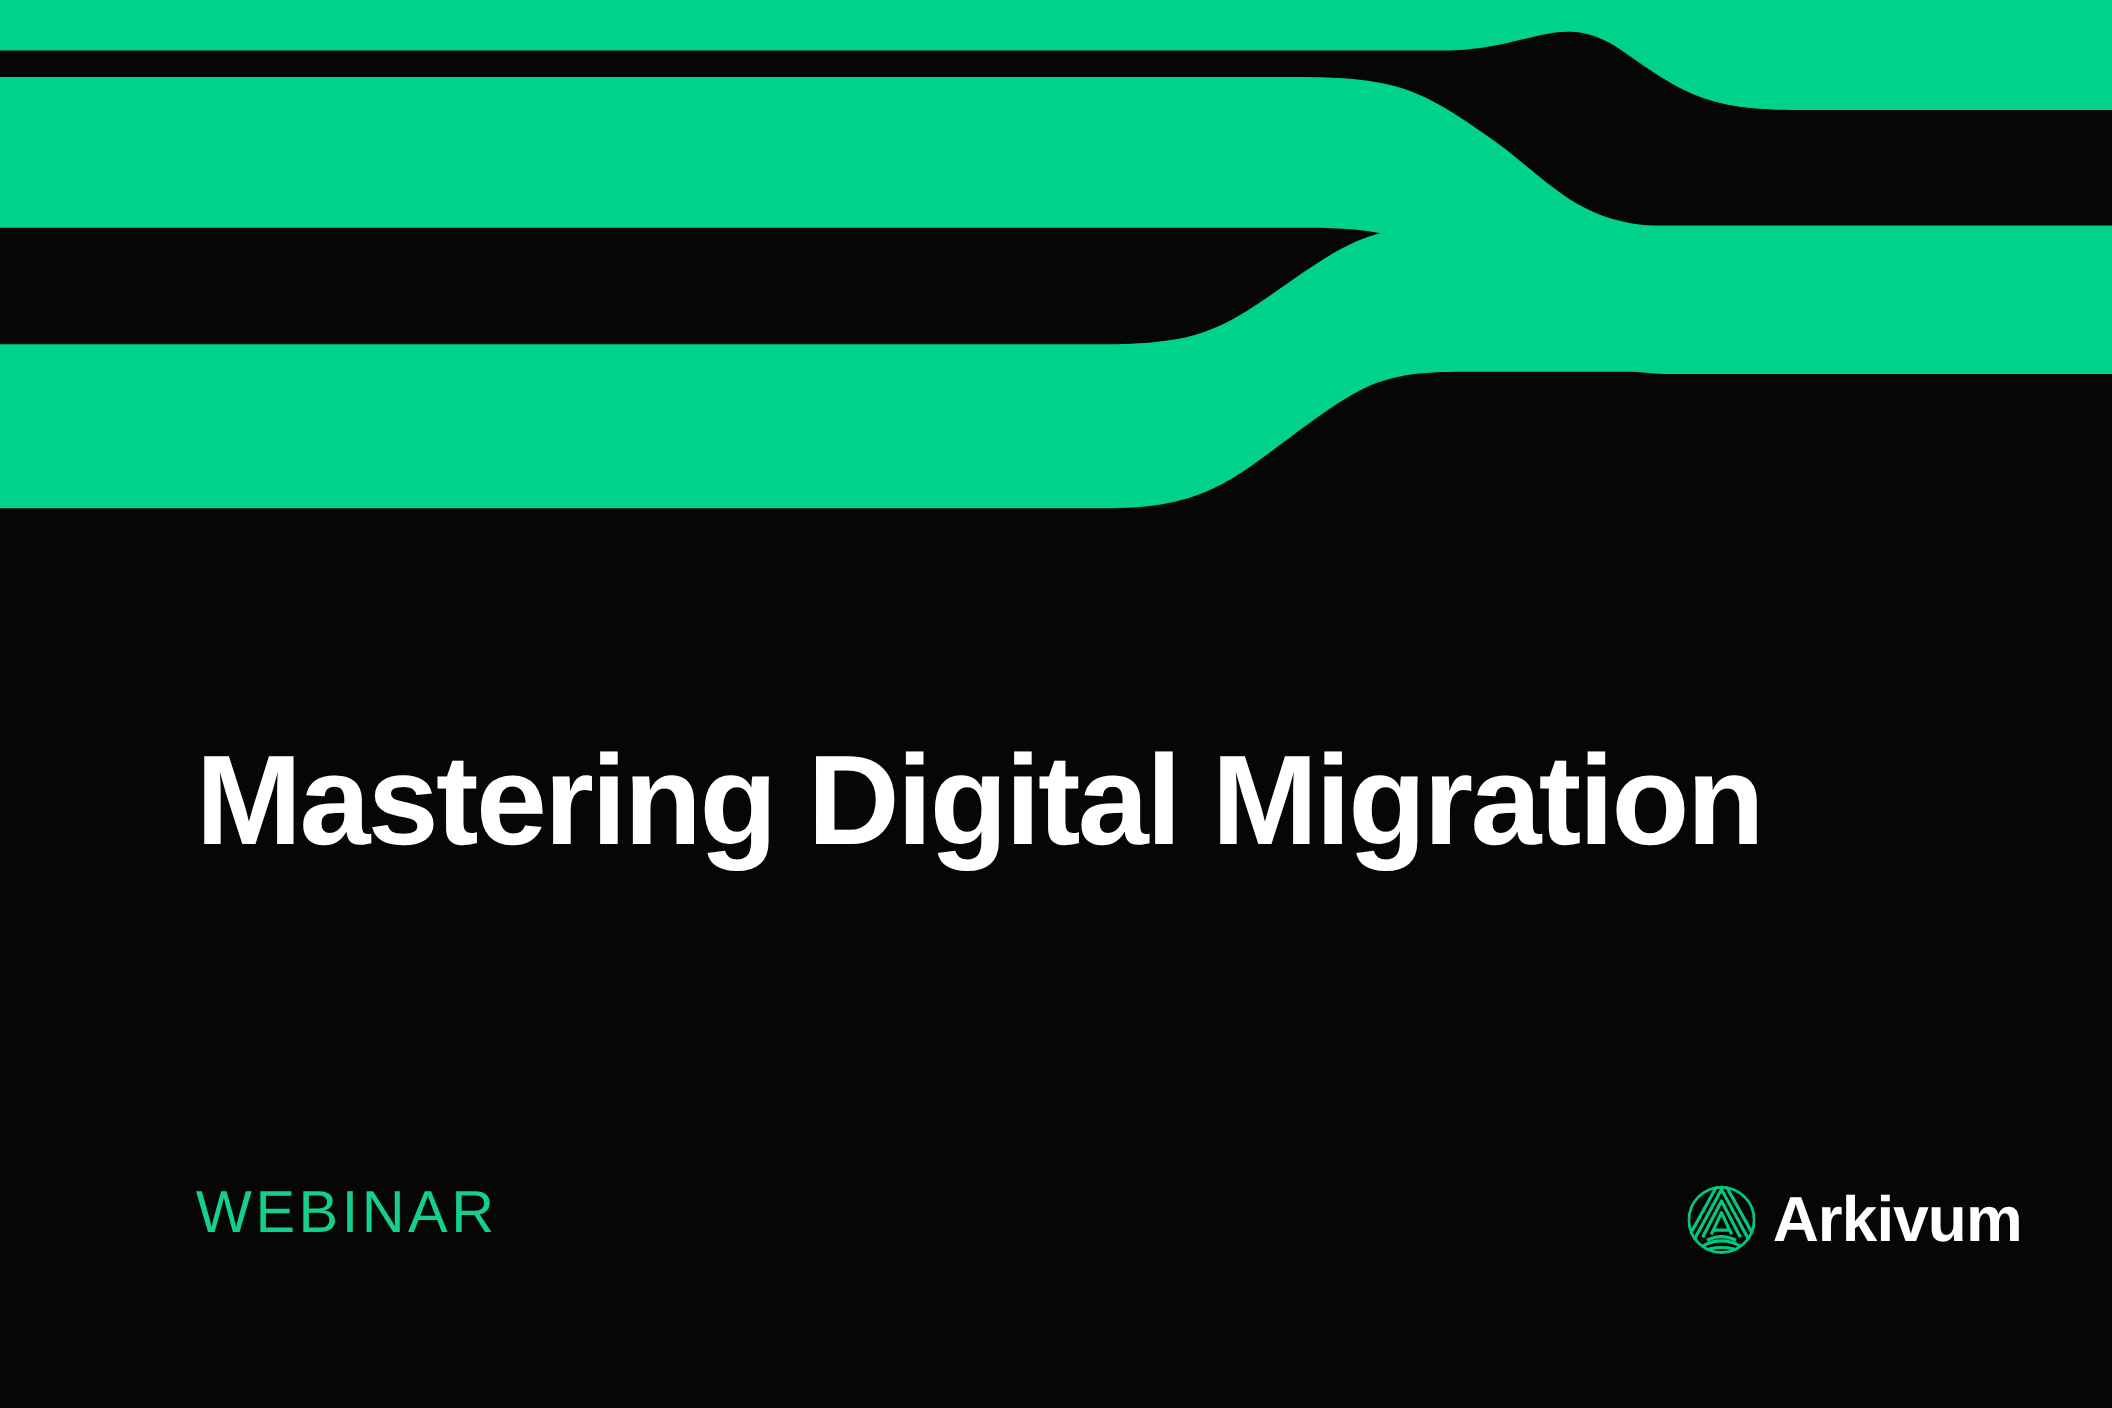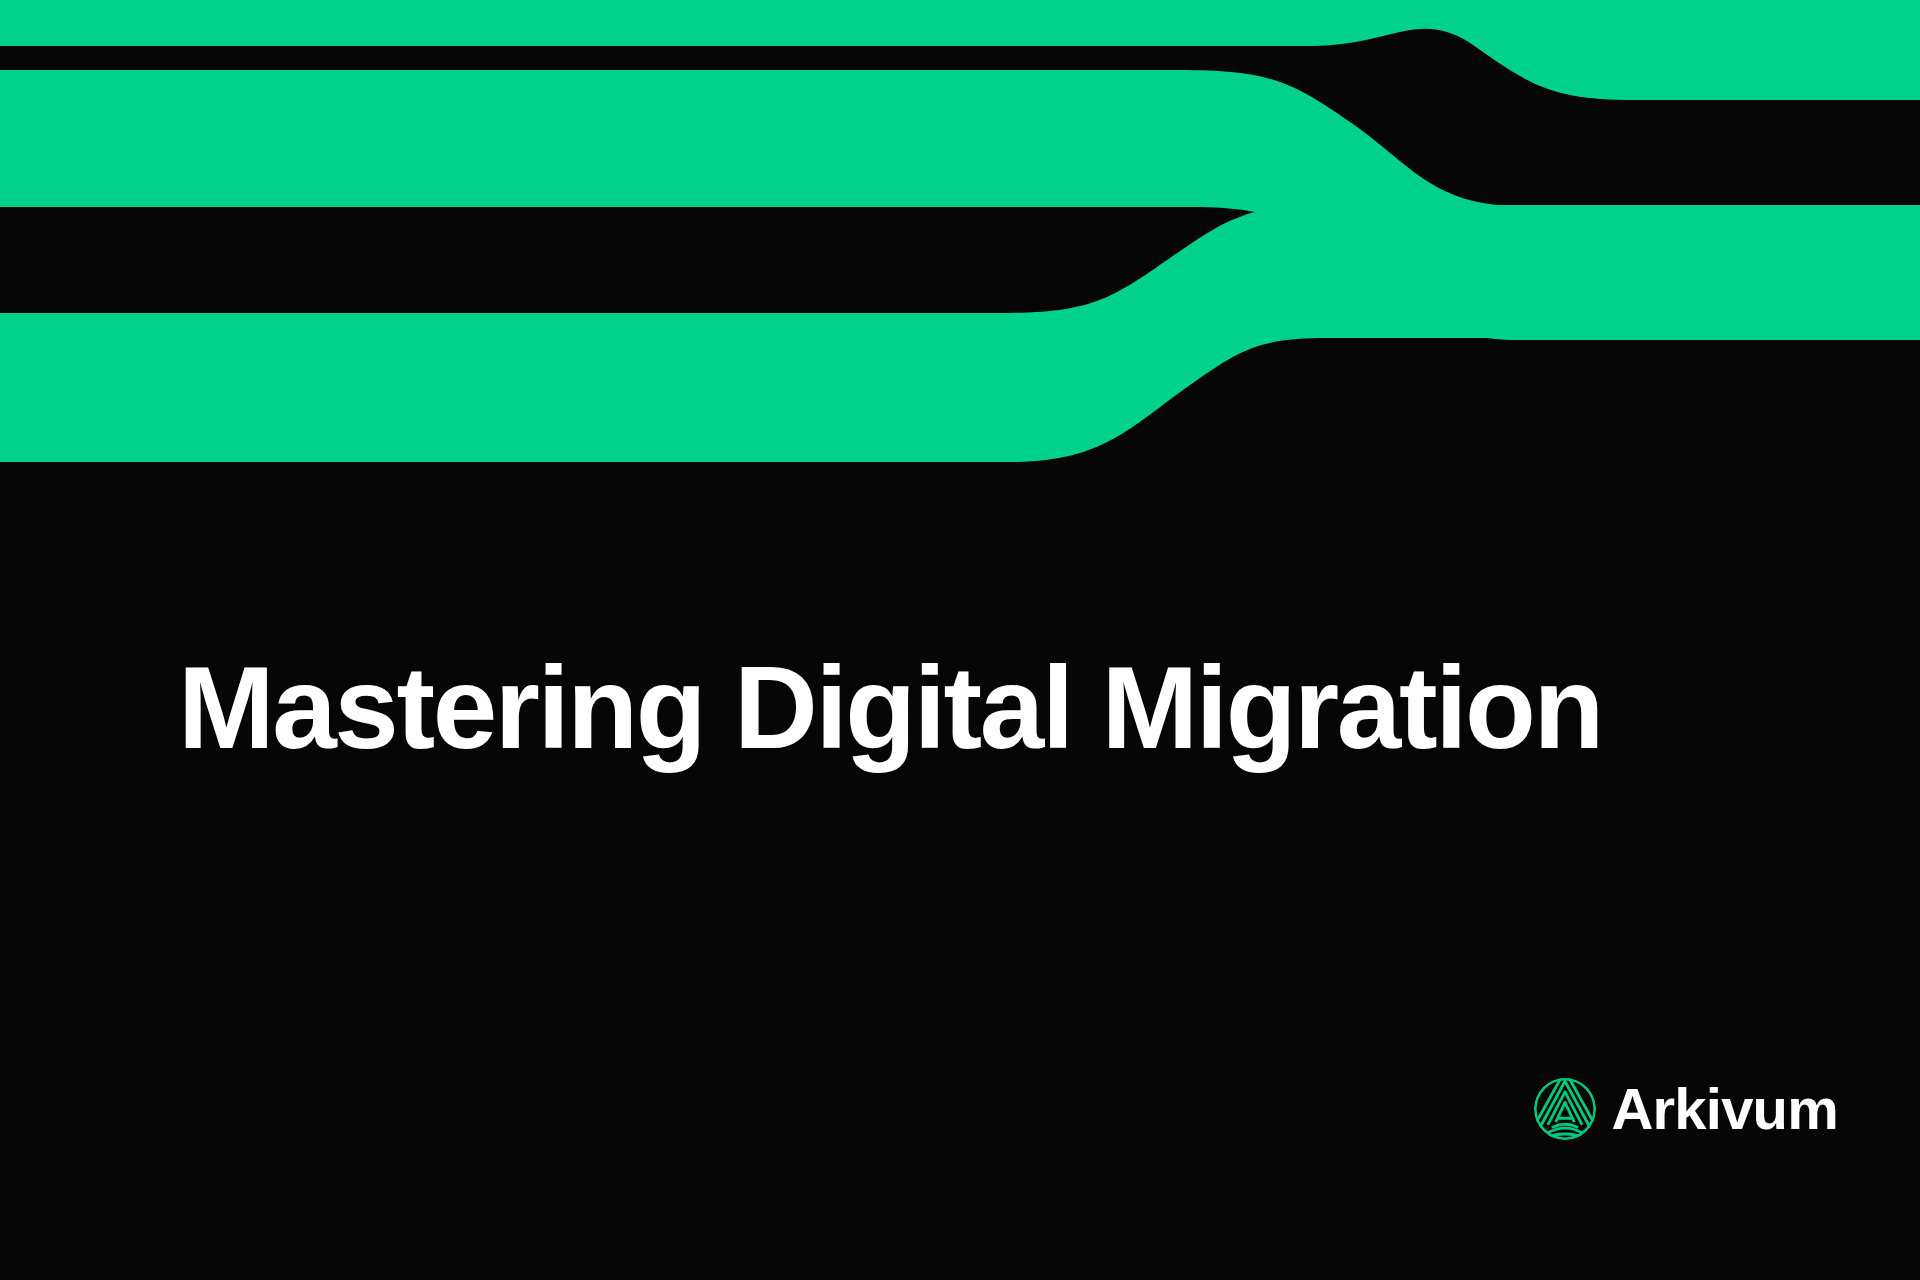--- a/index.html
+++ b/index.html
@@ -17,21 +17,21 @@
   }
   #stripes-graphic {
     position:absolute;
     top:0; left:0;
     width:1920px; height:480px;
     display:block;
   }
   #title-block {
     position:absolute;
     left:178px;
-    top:636px;
+    top:655px;
     width:1640px;
   }
   .title-line {
     color:#ffffff;
     font-size:116px;
     font-weight:700;
     line-height:144px;
     letter-spacing:-2.4px;
     white-space:nowrap;
   }
@@ -115,20 +115,21 @@
              C1556,100 1534,88 1476,47
              C1430,14 1408,0 1340,0 Z"></path>
   </svg>
 
   <div id="title-block">
     <div class="title-line">Mastering Digital Migration</div>
   </div>
 
   <div id="footer">
 
+    <div id="category-label">WEBINAR</div>
 
     <div id="brand-logo">
       <svg id="brand-mark" viewBox="0 0 100 100" aria-hidden="true">
         <defs>
           <clipPath id="markClip">
             <circle cx="50" cy="50" r="47"></circle>
           </clipPath>
         </defs>
         <g clip-path="url(#markClip)" fill="none" stroke="#00C87F" stroke-width="4.4" stroke-linecap="butt" stroke-linejoin="round">
 

